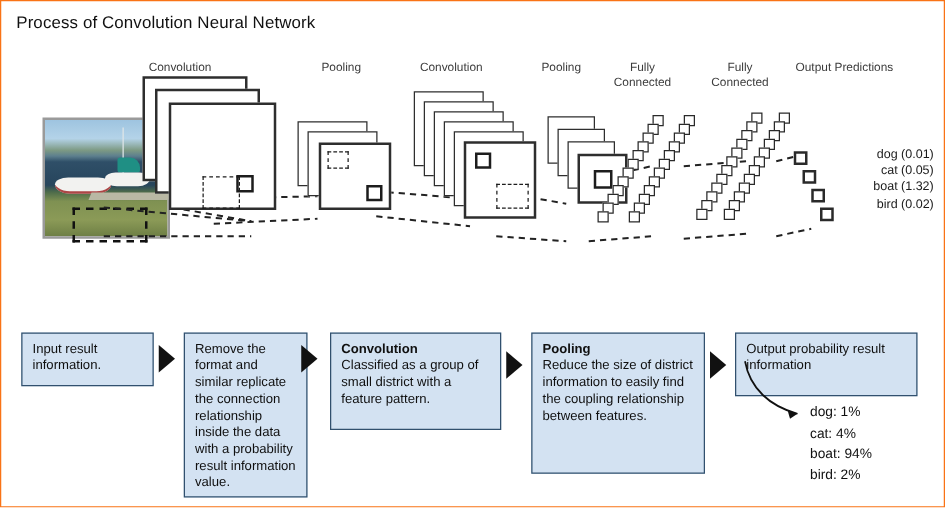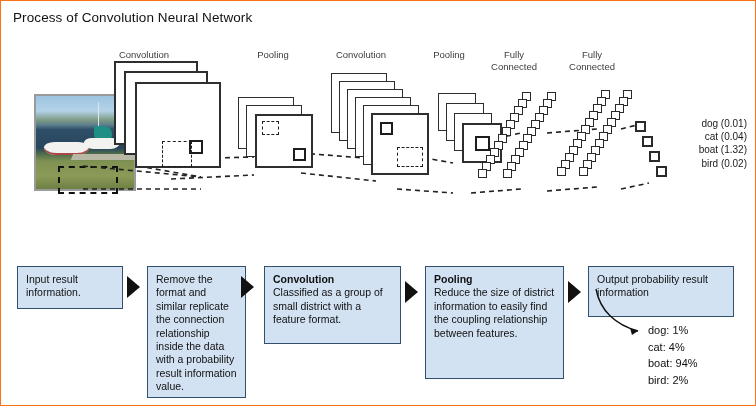--- a/index.html
+++ b/index.html
@@ -202,20 +202,21 @@
   <div id="cnn-stage">
 
     <div class="stage-label" style="left:88px; top:8px; width:110px;">Convolution</div>
     <div class="stage-label" style="left:222px; top:8px; width:100px;">Pooling</div>
     <div class="stage-label" style="left:310px; top:8px; width:100px;">Convolution</div>
     <div class="stage-label" style="left:398px; top:8px; width:100px;">Pooling</div>
     <div class="stage-label" style="left:472px; top:8px; width:82px;">Fully
 Connected</div>
     <div class="stage-label" style="left:550px; top:8px; width:82px;">Fully
 Connected</div>
+    <div class="stage-label" style="left:612px; top:8px; width:125px;">Output Predictions</div>
 
     <div id="input-photo">
       <div class="boat" id="boat-a"></div>
       <div class="mast" id="mast-a"></div>
       <div id="teal-sail"></div>
       <div class="boat" id="boat-b"></div>
       <div id="jetty"></div>
       <div id="photo-dashbox"></div>
     </div>
 
@@ -337,42 +338,42 @@
 
     <div>
       <div class="out-node" style="left:634px; top:80px;"></div>
       <div class="out-node" style="left:641px; top:95px;"></div>
       <div class="out-node" style="left:648px; top:110px;"></div>
       <div class="out-node" style="left:655px; top:125px;"></div>
     </div>
 
     <div id="prediction-list">
       <div>dog (0.01)</div>
-      <div>cat (0.04)</div>
+      <div>cat (0.05)</div>
       <div>boat (1.32)</div>
       <div>bird (0.02)</div>
     </div>
   </div>
 
 
   <div id="flow">
 
     <div class="flow-box" style="left:16px; top:7px; width:106px; height:43px;">
       <span>Input result information.</span>
     </div>
     <div class="arrow" style="left:126px; top:17px;"></div>
 
     <div class="flow-box" style="left:146px; top:7px; width:99px; height:132px;">
       <span>Remove the format and similar replicate the connection relationship inside the data with a probability result information value.</span>
     </div>
     <div class="arrow" style="left:240px; top:17px;"></div>
 
     <div class="flow-box" style="left:263px; top:7px; width:137px; height:78px;">
       <span class="bold-line">Convolution</span>
-      <span>Classified as a group of small district with a feature format.</span>
+      <span>Classified as a group of small district with a feature pattern.</span>
     </div>
     <div class="arrow" style="left:404px; top:22px;"></div>
 
     <div class="flow-box" style="left:424px; top:7px; width:139px; height:113px;">
       <span class="bold-line">Pooling</span>
       <span>Reduce the size of district information to easily find the coupling relationship between features.</span>
     </div>
     <div class="arrow" style="left:567px; top:22px;"></div>
 
     <div class="flow-box" style="left:587px; top:7px; width:146px; height:51px;">

